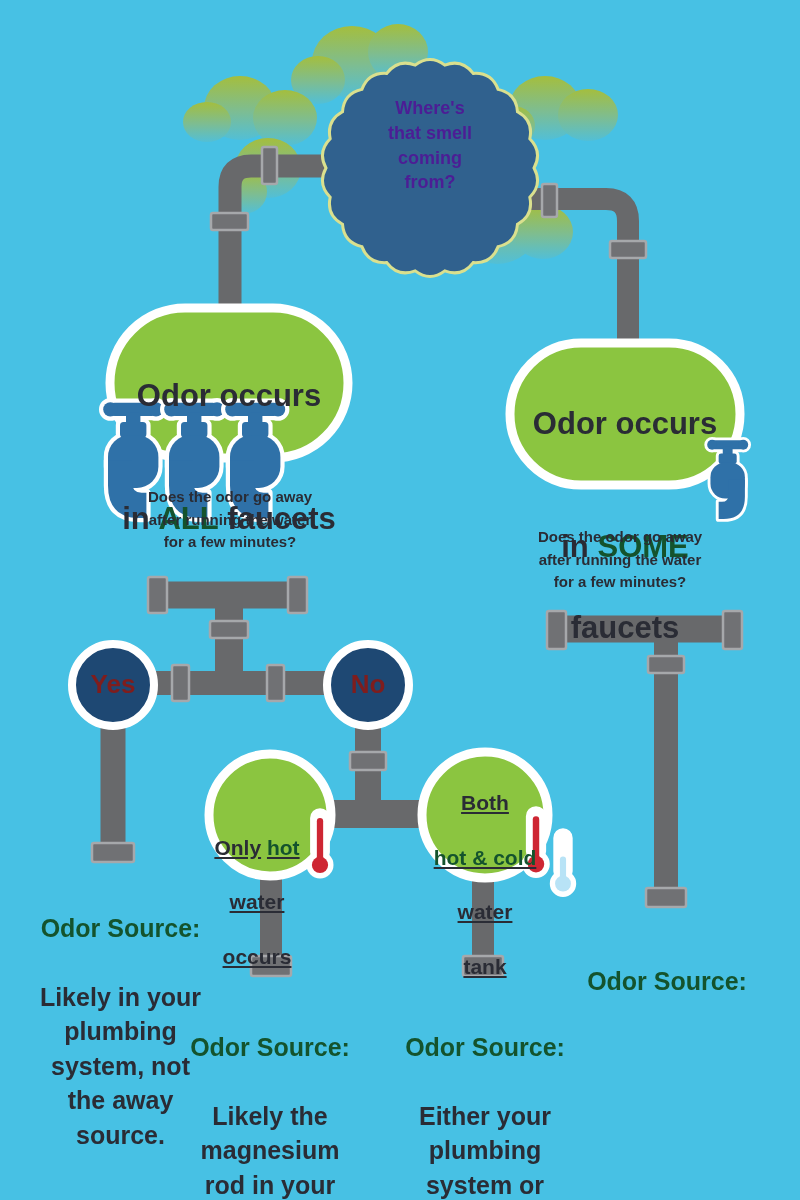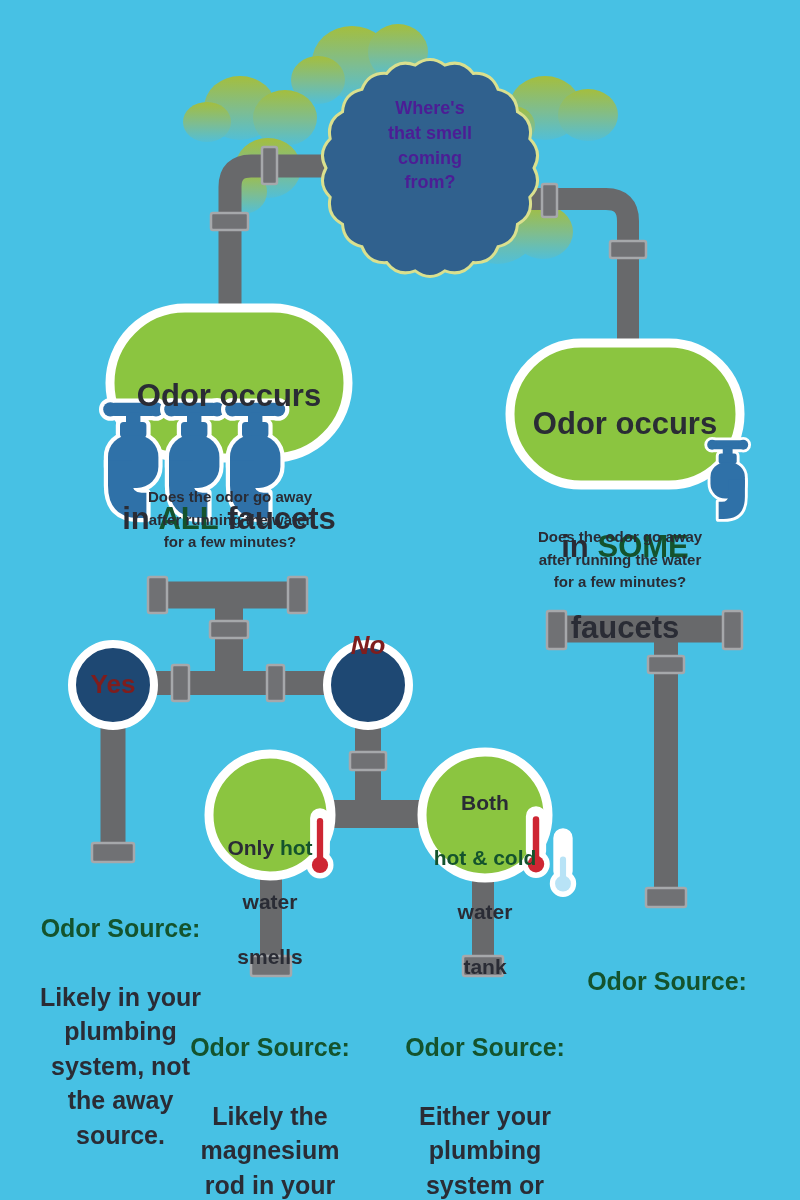--- a/index.html
+++ b/index.html
@@ -32,23 +32,23 @@
   .mixline span + span{margin-left:.28em;}
   #title{left:340px;top:96px;width:180px;font-size:18px;line-height:1.38;color:#4c1d95;}
   .pill-text{font-size:31px;line-height:1.32;}
   #all-text{left:120px;top:335px;width:218px;}
   #some-text{left:520px;top:363px;width:210px;}
   .question{font-size:15px;line-height:1.5;}
   #q-all{left:90px;top:486px;width:280px;}
   #q-some{left:480px;top:526px;width:280px;}
   .node-label{font-size:26px;color:#7f1d1d;}
   #yes-label{left:73px;top:669px;width:80px;}
-  #no-label{left:328px;top:630px;width:80px;font-style:italic;}
-  .circle-text{font-size:21px;line-height:1.3;}
-  #hot-text{left:203px;top:779px;width:134px;}
+  #no-label{left:328px;top:669px;width:80px;}
+  .circle-text{font-size:21px;line-height:1.3;text-decoration:underline;}
+  #hot-text{left:190px;top:779px;width:134px;}
   #both-text{left:418px;top:762px;width:134px;}
   .outcome{font-size:25px;line-height:1.38;}
   #out-yes{left:33px;top:876px;width:175px;}
   #out-hot{left:185px;top:995px;width:170px;}
   #out-both{left:400px;top:995px;width:170px;}
   #out-some{left:572px;top:929px;width:190px;}
 </style>
 </head>
 <body>
 
@@ -210,21 +210,21 @@
 for a few minutes?</div>
 
   <div id="yes-label" class="txt node-label">Yes</div>
   <div id="no-label" class="txt node-label">No</div>
 
   <div id="hot-text" class="txt circle-text">
     <div class="mixline">
       <span>Only</span><span class="wh">hot</span>
     </div>
     <div>water</div>
-    <div>smells</div>
+    <div>occurs</div>
   </div>
 
   <div id="both-text" class="txt circle-text">
     <div>Both</div>
     <div class="wh">hot &amp; cold</div>
     <div>water</div>
     <div>tank</div>
   </div>
 
   <div id="out-yes" class="txt outcome">

